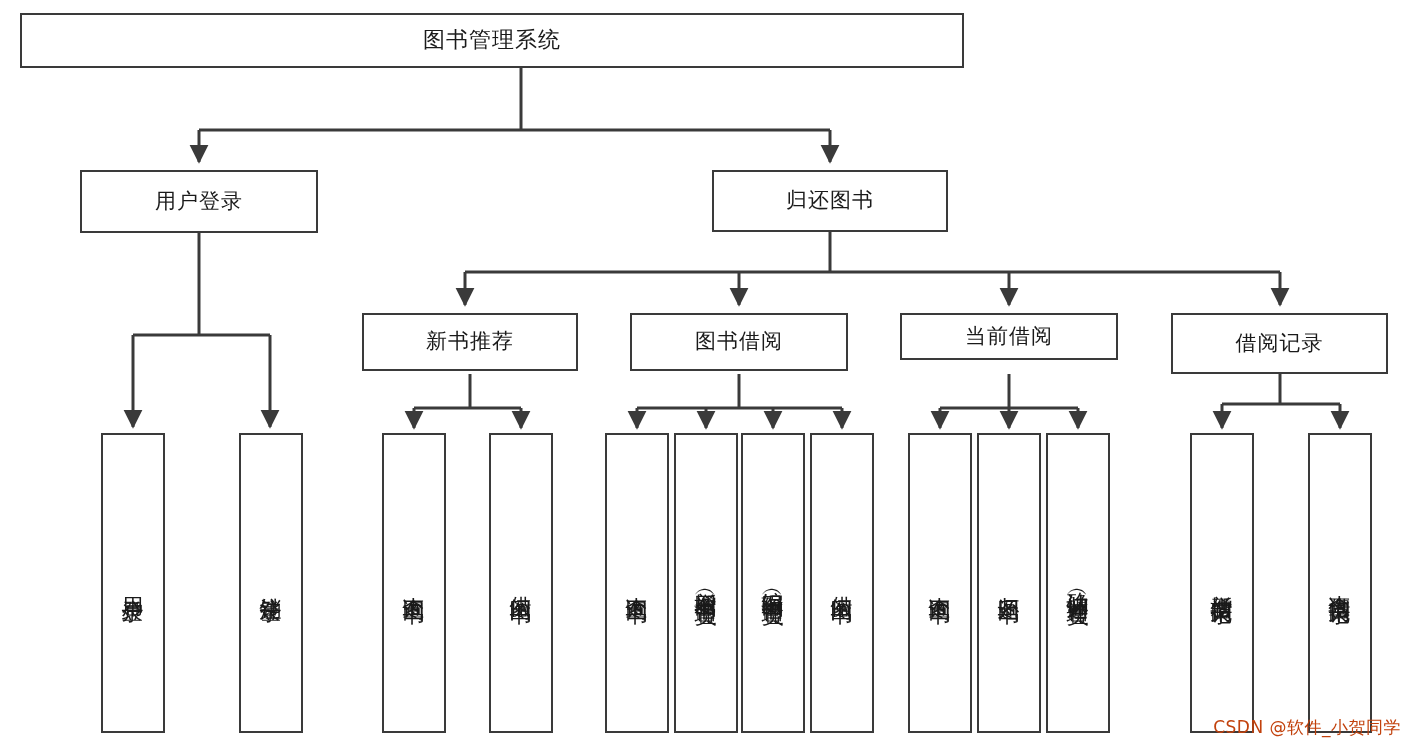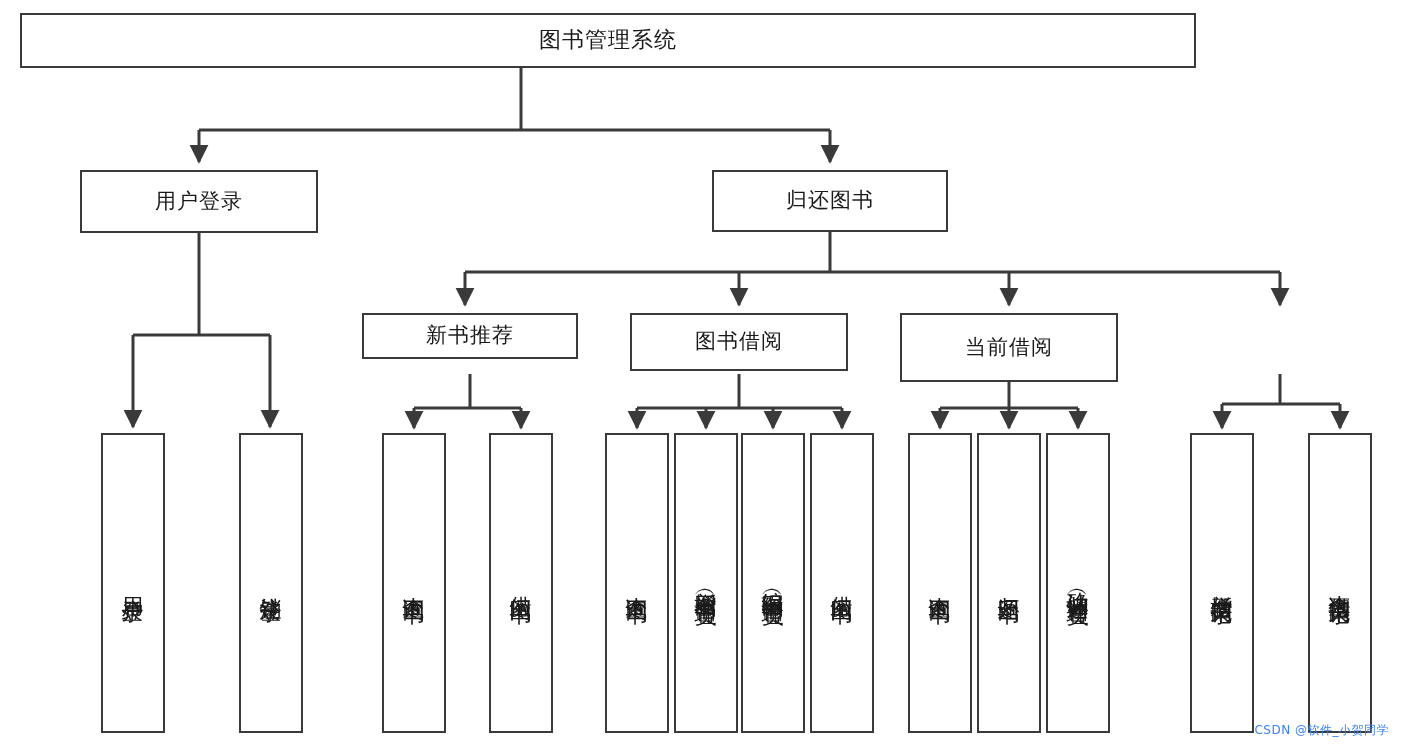--- a/index.html
+++ b/index.html
@@ -52,24 +52,24 @@
     line-height: 1.05;
     padding: 4px 0;
   }
   .node.v span {
     writing-mode: vertical-rl;
     text-orientation: upright;
     white-space: nowrap;
   }
   .watermark {
     position: absolute;
-    right: 16px;
+    right: 4px;
     bottom: 8px;
-    font-size: 12px;
-    color: #3b82f6;
+    font-size: 17px;
+    color: #c2410c;
     letter-spacing: 0.5px;
     white-space: nowrap;
     pointer-events: none;
   }
 </style>
 </head>
 <body>
 
 <div id="canvas">
 
@@ -116,28 +116,29 @@
       <path d="M 1009 408 L 1009 428" marker-end="url(#arrow)"></path>
       <path d="M 1078 408 L 1078 428" marker-end="url(#arrow)"></path>
 
       <path d="M 1280 374 L 1280 404"></path>
       <path d="M 1222 404 L 1340 404"></path>
       <path d="M 1222 404 L 1222 428" marker-end="url(#arrow)"></path>
       <path d="M 1340 404 L 1340 428" marker-end="url(#arrow)"></path>
     </g>
   </svg>
 
-  <div class="node h root" style="left:20px; top:13px; width:1176px; height:55px;">图书管理系统</div>
+  <div class="node h root" style="left:20px; top:13px; width:944px; height:55px;">图书管理系统</div>
 
   <div class="node h" style="left:80px; top:170px; width:238px; height:63px;">用户登录</div>
   <div class="node h" style="left:712px; top:170px; width:236px; height:62px;">归还图书</div>
 
-  <div class="node h" style="left:362px; top:313px; width:216px; height:46px;">新书推荐</div>
+  <div class="node h" style="left:362px; top:313px; width:216px; height:58px;">新书推荐</div>
   <div class="node h" style="left:630px; top:313px; width:218px; height:58px;">图书借阅</div>
-  <div class="node h" style="left:900px; top:313px; width:218px; height:69px;">当前借阅</div>
+  <div class="node h" style="left:900px; top:313px; width:218px; height:47px;">当前借阅</div>
+  <div class="node h" style="left:1171px; top:313px; width:217px; height:61px;">借阅记录</div>
 
   <div class="node v" style="left:101px; top:433px; width:64px; height:300px;">
     <span>用户登录</span>
   </div>
   <div class="node v" style="left:239px; top:433px; width:64px; height:300px;">
     <span>注销登录</span>
   </div>
 
   <div class="node v" style="left:382px; top:433px; width:64px; height:300px;">
     <span>查询图书</span>

